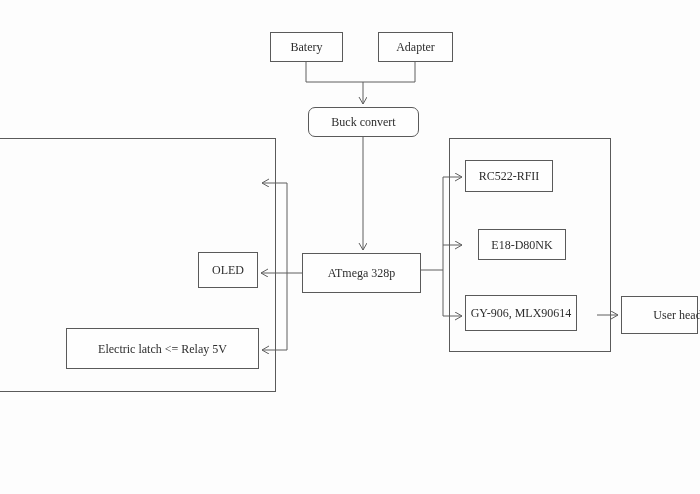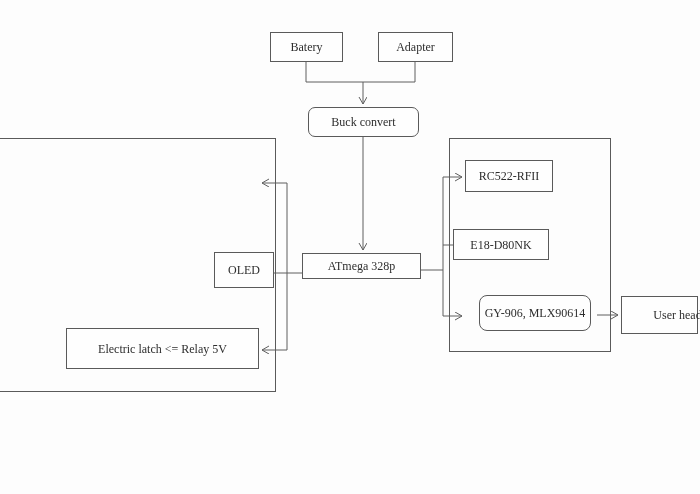--- a/index.html
+++ b/index.html
@@ -43,27 +43,27 @@
     white-space: nowrap;
     color: var(--text);
   }
   
   .group-outputs { left: -4px; top: 138px; width: 280px; height: 254px; }
   .group-sensors { left: 449px; top: 138px; width: 162px; height: 214px; }
   
   .node-battery   { left: 270px; top: 32px;  width: 73px;  height: 30px; }
   .node-adapter   { left: 378px; top: 32px;  width: 75px;  height: 30px; text-align: center; }
   .node-buck      { left: 308px; top: 107px; width: 111px; height: 30px; border-radius: 7px; }
-  .node-mcu       { left: 302px; top: 253px; width: 119px; height: 26px; }
+  .node-mcu       { left: 302px; top: 253px; width: 119px; height: 40px; }
   .node-speaker   { left: 3px;   top: 160px; width: 255px; height: 42px; }
-  .node-oled      { left: 198px; top: 252px; width: 60px;  height: 36px; margin-left: 16px; }
+  .node-oled      { left: 198px; top: 252px; width: 60px;  height: 36px; }
   .node-latch     { left: 66px;  top: 328px; width: 193px; height: 41px; }
   .node-rfid      { left: 465px; top: 160px; width: 88px;  height: 32px; justify-content: center; }
-  .node-proximity { left: 453px; top: 229px; width: 96px;  height: 31px; }
-  .node-temp      { left: 479px; top: 295px; width: 112px; height: 36px; border-radius: 8px; }
+  .node-proximity { left: 478px; top: 229px; width: 88px;  height: 31px; }
+  .node-temp      { left: 465px; top: 295px; width: 112px; height: 36px; }
   .node-userhead  { left: 621px; top: 296px; width: 77px;  height: 38px; padding-left: 36px; }
 </style>
 </head>
 <body>
 
 <div class="canvas">
 
   <svg class="connectors" viewBox="0 0 700 494" xmlns="http://www.w3.org/2000/svg" aria-hidden="true">
     <defs>
       <marker id="arrow" markerWidth="10" markerHeight="10" refX="7" refY="4" orient="auto" markerUnits="userSpaceOnUse">

